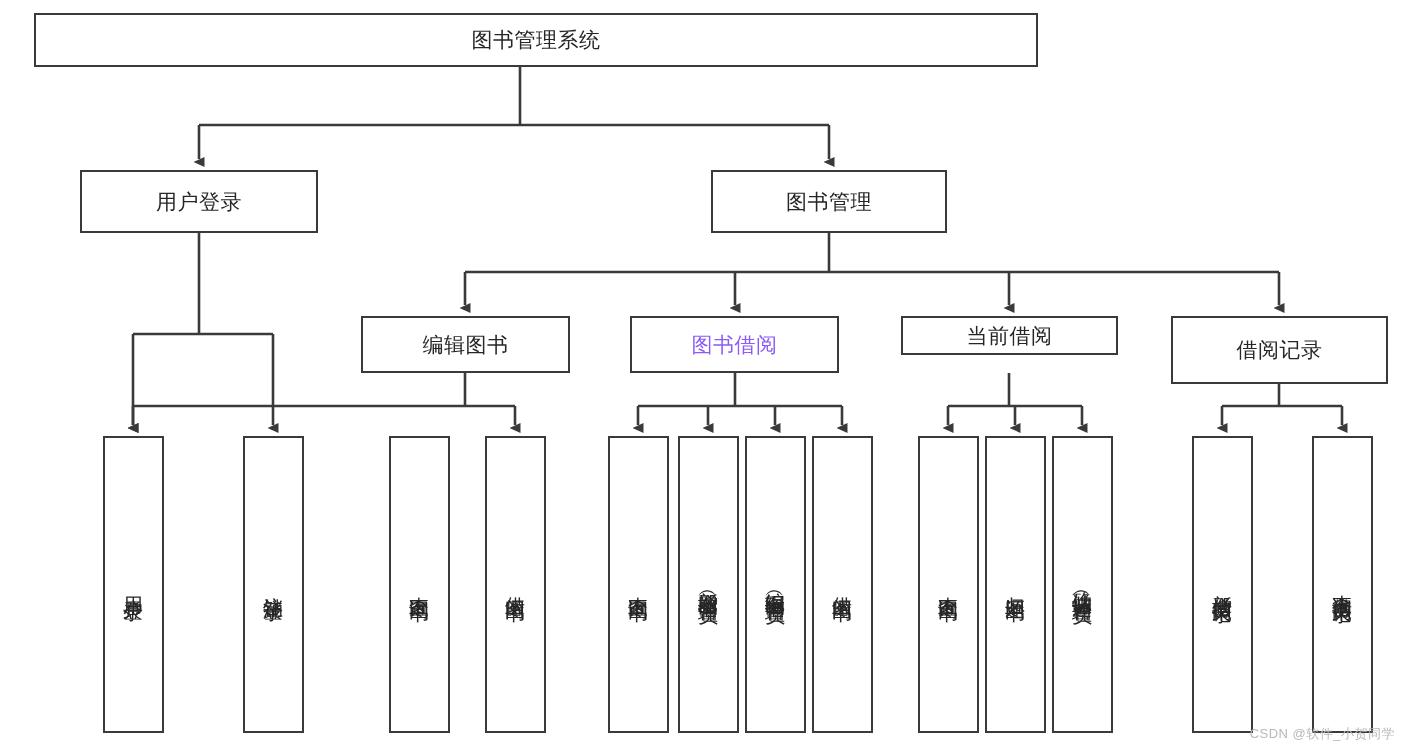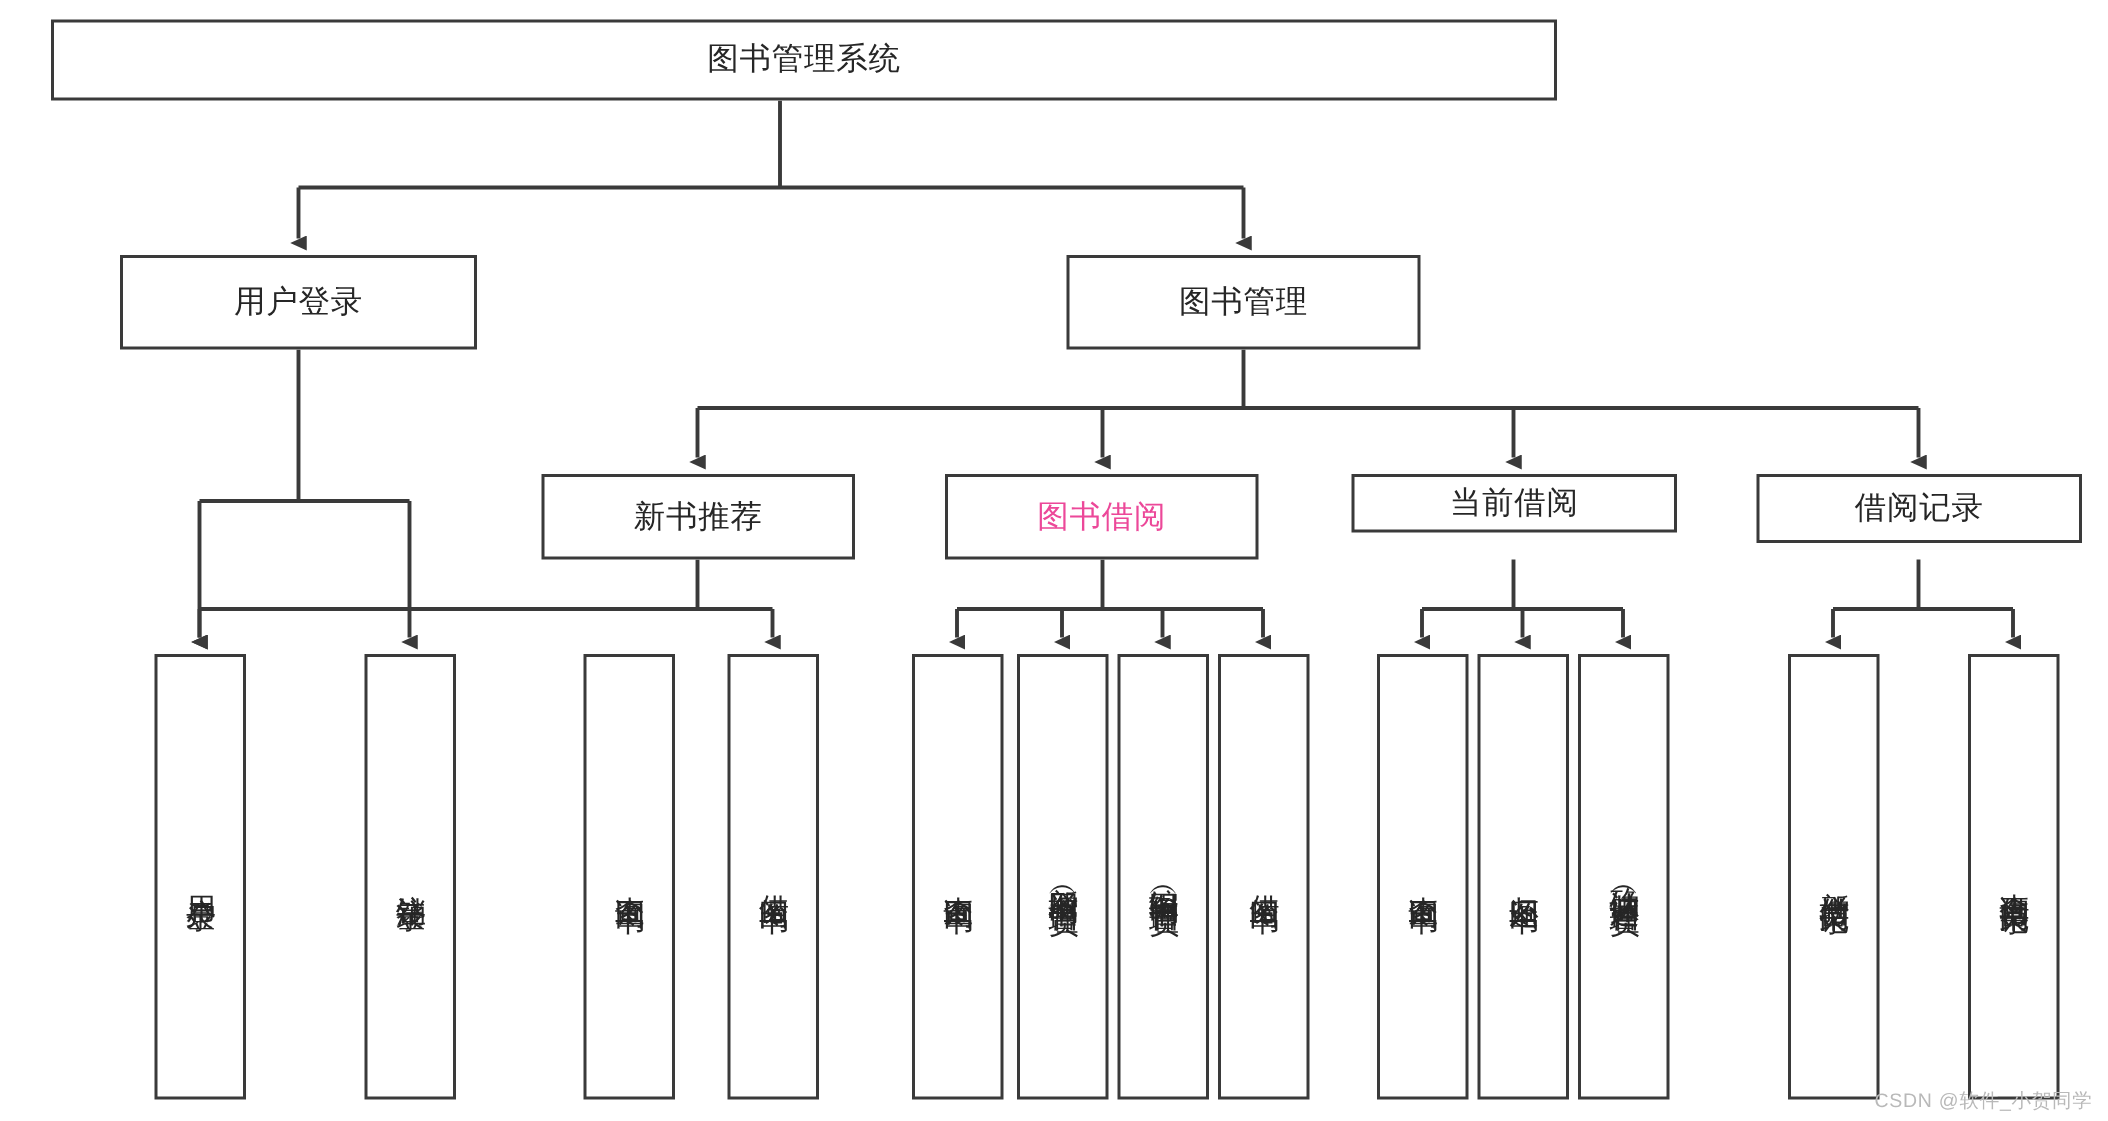--- a/index.html
+++ b/index.html
@@ -128,34 +128,34 @@
           <span class="node-label-h" style="color: rgb(38, 38, 38);">用户登录</span>
         </div>
       </div>
       <div class="node-box" style="left: 711px; top: 170px; width: 236px; height: 63px; border-color: rgb(58, 58, 58); background: rgb(255, 255, 255);">
         <div class="leaf-inner">
           <span class="node-label-h" style="color: rgb(38, 38, 38);">图书管理</span>
         </div>
       </div>
       <div class="node-box" style="left: 361px; top: 316px; width: 209px; height: 57px; border-color: rgb(58, 58, 58); background: rgb(255, 255, 255);">
         <div class="leaf-inner">
-          <span class="node-label-h" style="color: rgb(38, 38, 38);">新书推荐</span>
+          <span class="node-label-h" style="color: rgb(38, 38, 38);">编辑图书</span>
         </div>
       </div>
       <div class="node-box" style="left: 630px; top: 316px; width: 209px; height: 57px; border-color: rgb(58, 58, 58); background: rgb(255, 255, 255);">
         <div class="leaf-inner">
-          <span class="node-label-h" style="color: #ec4899;">图书借阅</span>
+          <span class="node-label-h" style="color: #8b5cf6;">图书借阅</span>
         </div>
       </div>
       <div class="node-box" style="left: 901px; top: 316px; width: 217px; height: 39px; border-color: rgb(58, 58, 58); background: rgb(255, 255, 255);">
         <div class="leaf-inner">
           <span class="node-label-h" style="color: rgb(38, 38, 38);">当前借阅</span>
         </div>
       </div>
-      <div class="node-box" style="left: 1171px; top: 316px; width: 217px; height: 46px; border-color: rgb(58, 58, 58); background: rgb(255, 255, 255);">
+      <div class="node-box" style="left: 1171px; top: 316px; width: 217px; height: 68px; border-color: rgb(58, 58, 58); background: rgb(255, 255, 255);">
         <div class="leaf-inner">
           <span class="node-label-h" style="color: rgb(38, 38, 38);">借阅记录</span>
         </div>
       </div>
       <div class="node-box" style="left: 103px; top: 436px; width: 61px; height: 297px; border-color: rgb(58, 58, 58); background: rgb(255, 255, 255);">
         <div class="leaf-inner">
           <span class="node-label-v" style="color: rgb(38, 38, 38);">用户登录</span>
         </div>
       </div>
       <div class="node-box" style="left: 243px; top: 436px; width: 61px; height: 297px; border-color: rgb(58, 58, 58); background: rgb(255, 255, 255);">

